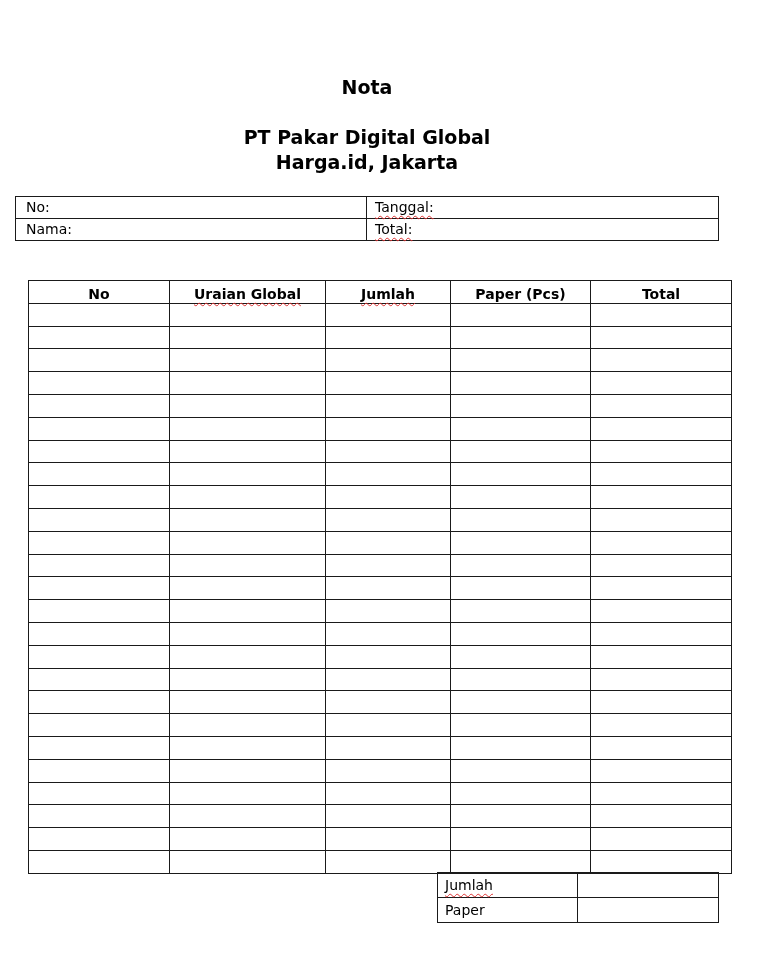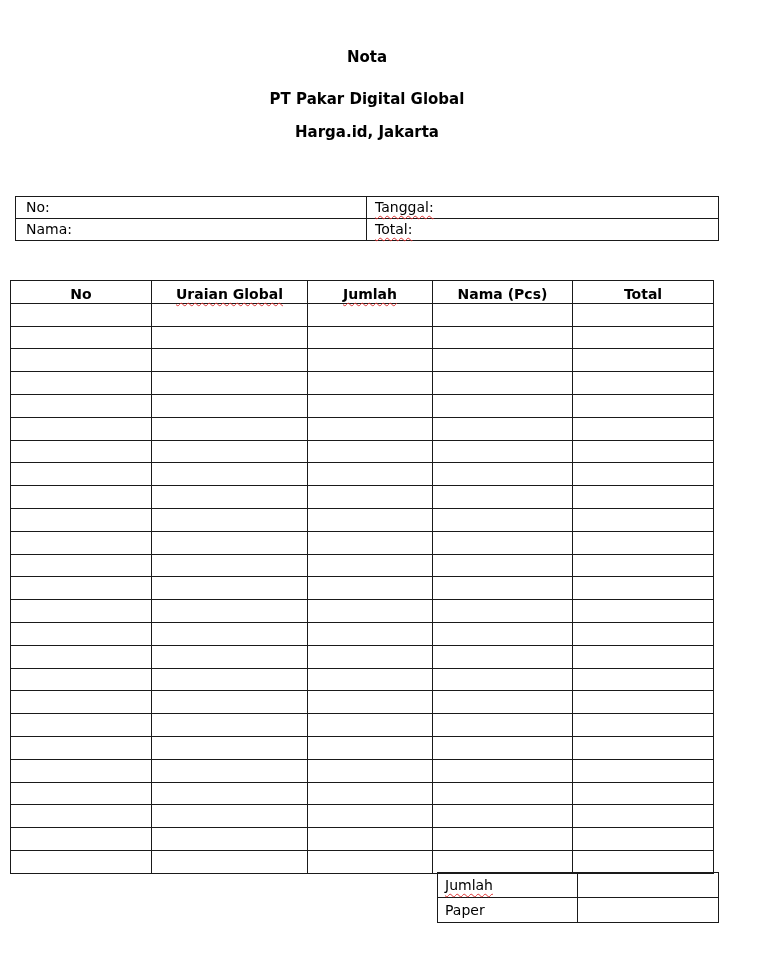--- a/index.html
+++ b/index.html
@@ -1,35 +1,35 @@
 <!DOCTYPE html>
 <html><head>
 <meta charset="utf-8">
 <style>
   html, body { margin:0; padding:0; background:#ffffff; }
   body { width:768px; height:959px; position:relative; overflow:hidden;
          font-family:"DejaVu Sans", "Liberation Sans", sans-serif; color:#000; }
-  .title { position:absolute; left:0; width:734px; text-align:center; font-weight:bold; font-size:15px; }
+  .title { position:absolute; left:0; width:734px; text-align:center; font-weight:bold; font-size:19px;margin-top:28px; }
   table { border-collapse:collapse; position:absolute; table-layout:fixed; }
   td, th { border:1.5px solid #1a1a1a; padding:0; }
   .info { left:15px; top:196px; width:703px; }
   .info td { height:21px; font-weight:normal; font-size:14px; padding-left:10px; line-height:21px; }
   .info td.r { padding-left:8px; }
   .sq { text-decoration: underline wavy #d33; text-decoration-thickness:1px; text-underline-offset:3px;text-align:right; }
-  .items { left:10px; top:280px; width:703px; }
+  .items { left:28px; top:280px; width:703px; }
   .items th { height:21.8px; font-size:14px; font-weight:bold; text-align:center; line-height:18px; vertical-align:bottom; }
   .items td { height:21.8px; }
   .foot { left:437px; top:872px; width:281px; }
   .foot td { height:20.5px; font-size:14px; padding-left:7px; line-height:24px; vertical-align:bottom; }
 </style>
 </head>
 <body>
 
 <div class="title" style="top:48px;">Nota</div>
-<div class="title" style="top:90px;">PT Pakar Digital Global</div>
+<div class="title" style="top:98px;">PT Pakar Digital Global</div>
 <div class="title" style="top:123px;">Harga.id, Jakarta</div>
 
 <table class="info">
   <colgroup>
       <col style="width:351px">
       <col style="width:352px">
     </colgroup>
   <tbody>
       <tr>
     <td><span>No:</span></td>
@@ -48,21 +48,21 @@
       <col style="width:156px">
       <col style="width:125px">
       <col style="width:140px">
       <col style="width:141px">
   </colgroup>
   <thead>
     <tr>
       <th>No</th>
       <th><span class="sq">Uraian Global</span></th>
       <th><span class="sq">Jumlah</span></th>
-      <th>Nama (Pcs)</th>
+      <th>Paper (Pcs)</th>
       <th>Total</th>
     </tr>
   </thead>
   <tbody id="item-rows">
       <tr>
         <td></td>
         <td></td>
         <td></td>
         <td></td>
         <td></td>

